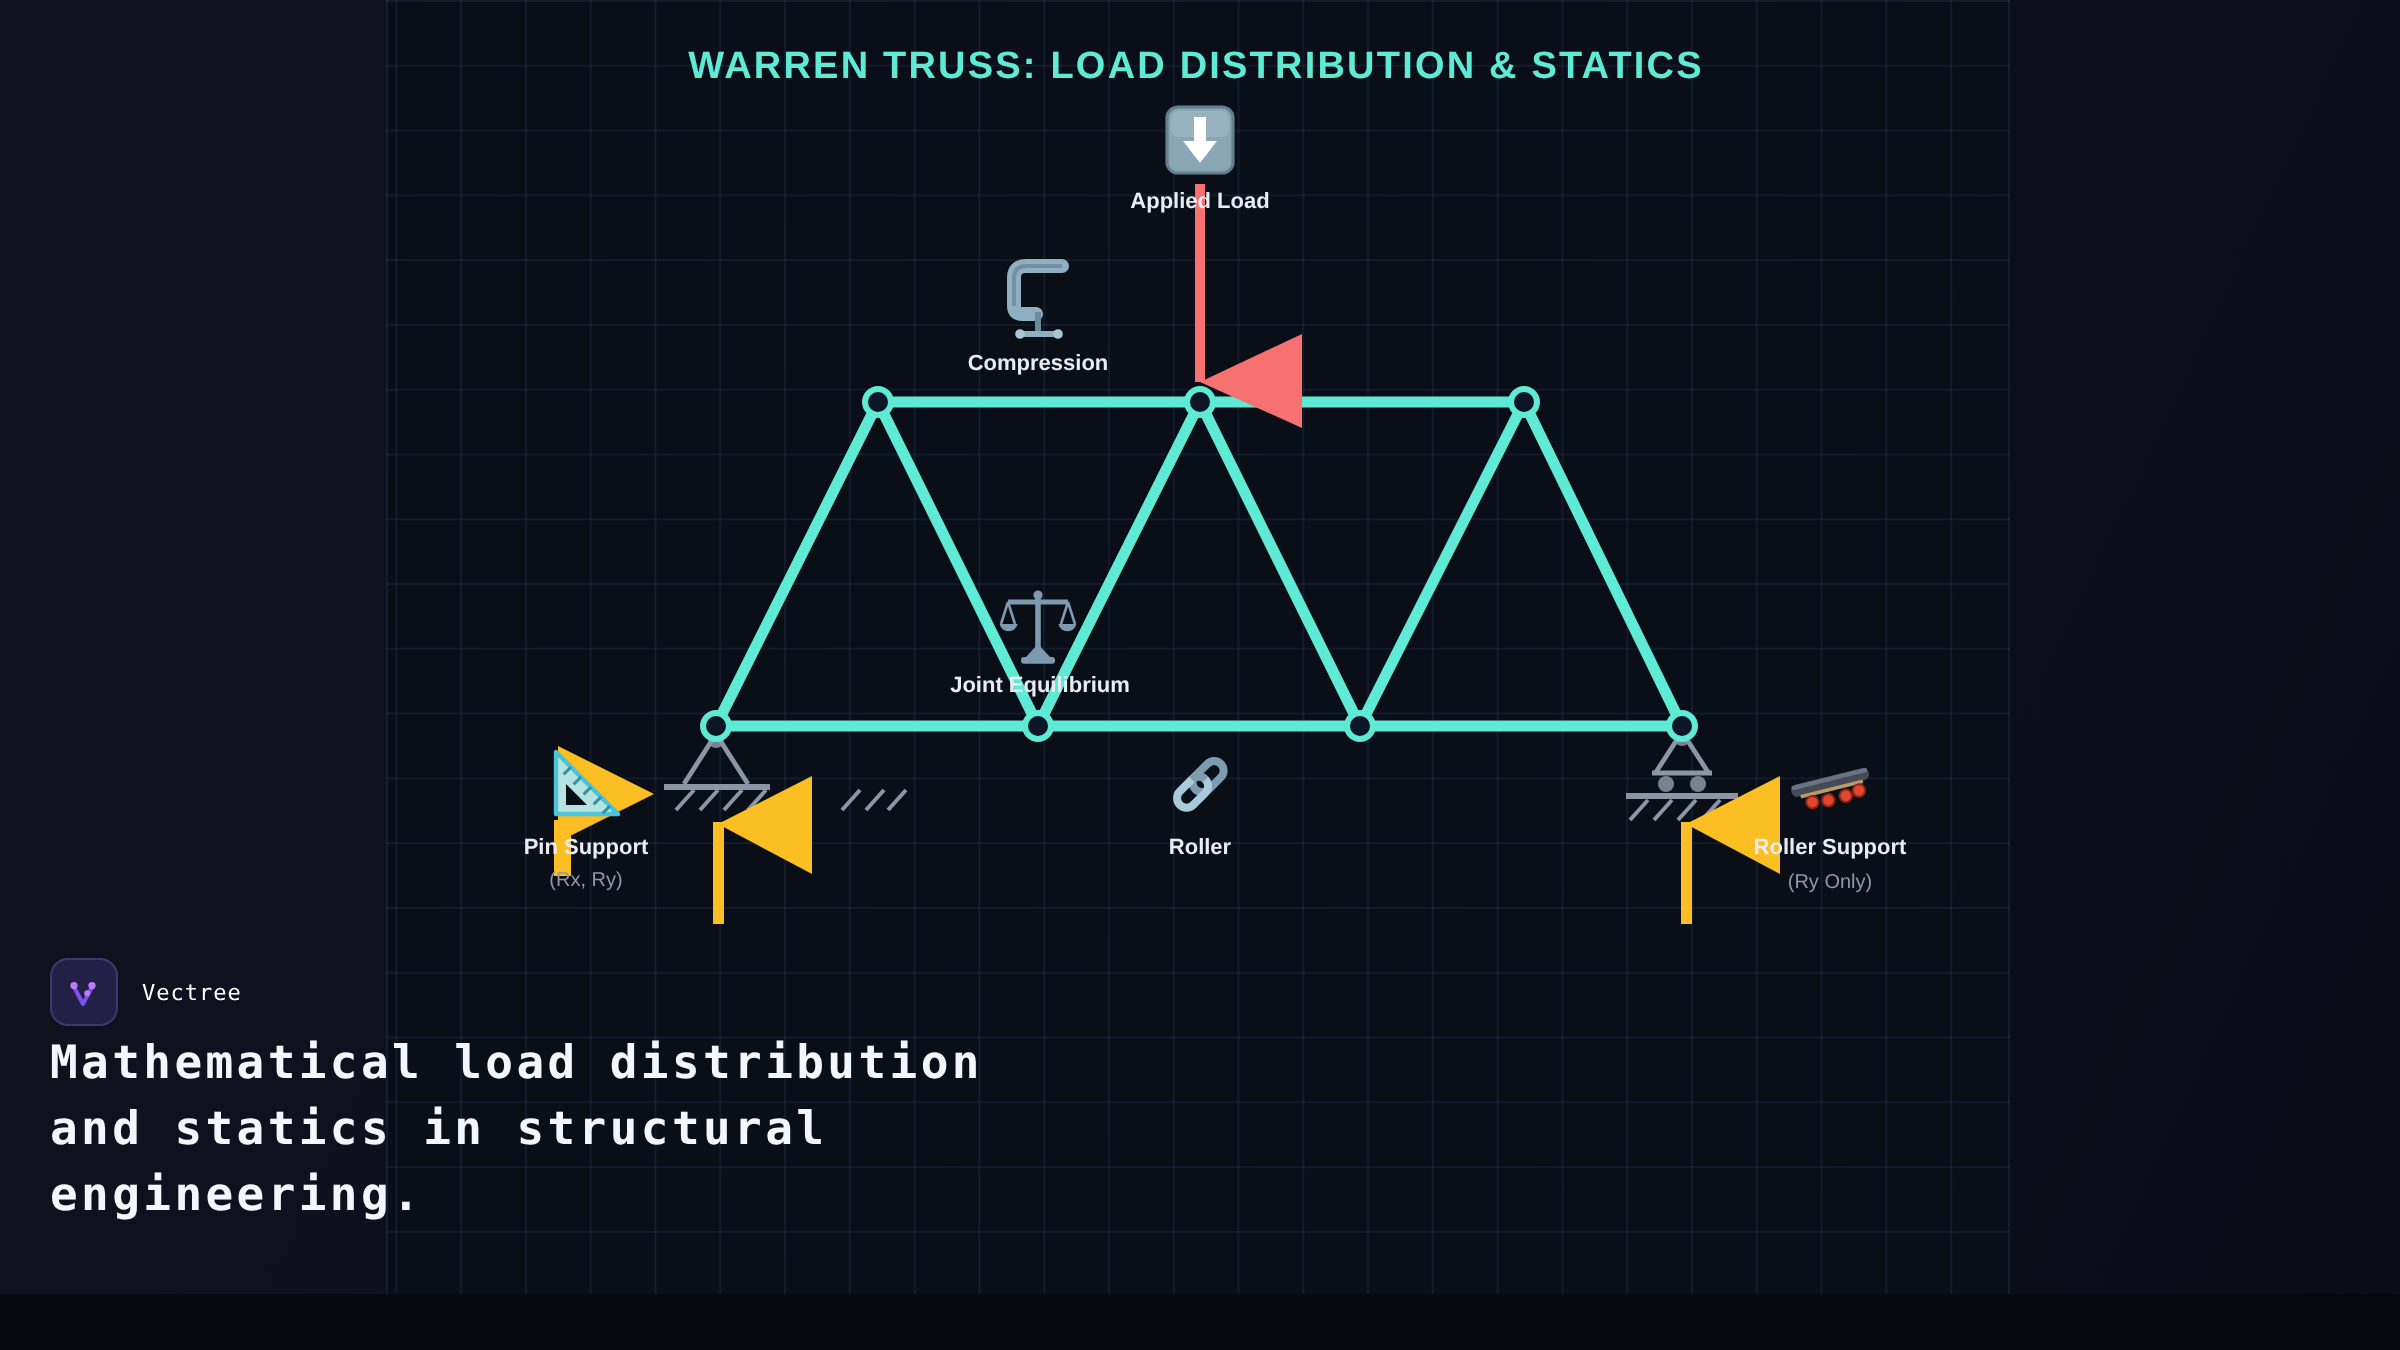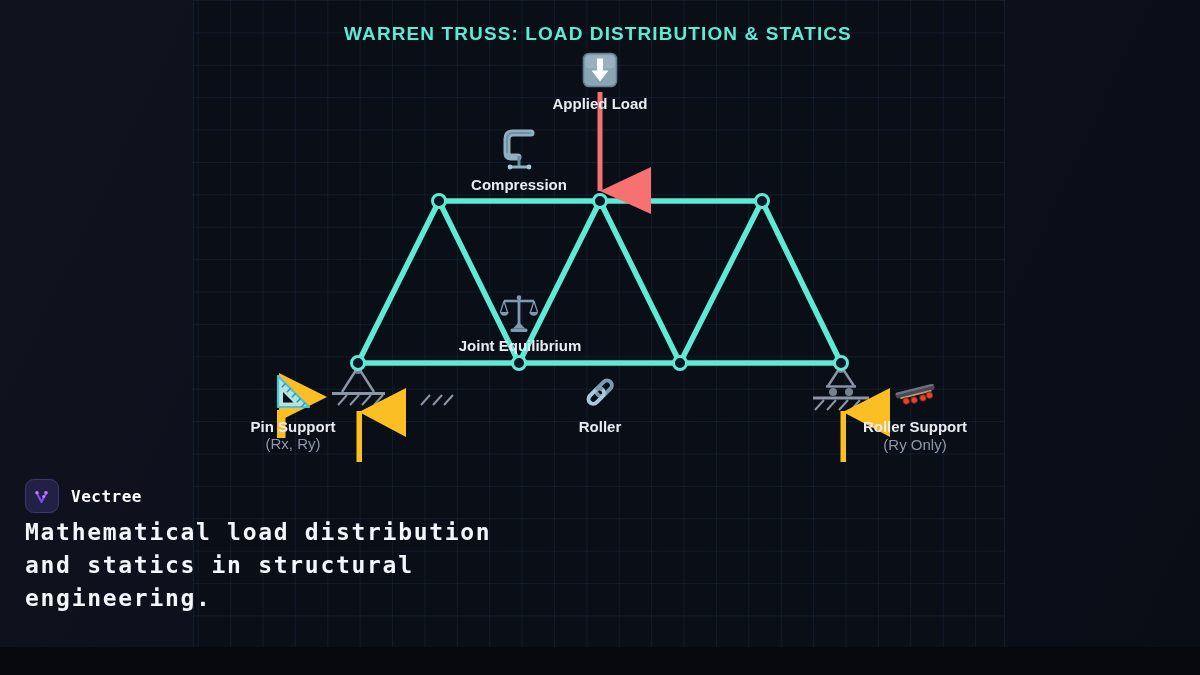--- a/index.html
+++ b/index.html
@@ -20,35 +20,35 @@
     border-right:1px solid rgba(96,165,250,0.10);
   }
   .page-title{
     position:absolute;left:598px;top:23px;transform:translateX(-50%);
     color:#5eead4;font-size:19px;font-weight:bold;letter-spacing:1.1px;white-space:nowrap;
   }
   .diagram-svg{position:absolute;left:0;top:0;}
   .icon{position:absolute;}
   .label{
     position:absolute;transform:translateX(-50%);
-    color:#e9edf3;font-size:15px;font-weight:bold;white-space:nowrap;text-align:center;
+    color:#e9edf3;font-size:11px;font-weight:bold;white-space:nowrap;text-align:center;
   }
   .sublabel{
     position:absolute;transform:translateX(-50%);
-    color:#8e98aa;font-size:15px;white-space:nowrap;text-align:center;
+    color:#8e98aa;font-size:10px;white-space:nowrap;text-align:center;
   }
   .brand{position:absolute;left:25px;top:479px;display:flex;align-items:center;gap:12px;}
   .brand-tile{
     width:34px;height:34px;border-radius:9px;background:#232046;
     border:1.5px solid #3d3870;box-sizing:border-box;
     display:flex;align-items:center;justify-content:center;
   }
   .brand-word{
     color:#ffffff;font-family:"DejaVu Sans Mono",monospace;
-    font-size:16px;font-weight:bold;letter-spacing:0.5px;
+    font-size:11px;font-weight:normal;letter-spacing:0.5px;
   }
   .headline{
     position:absolute;left:25px;top:516px;width:472px;
     color:#f3f6fa;font-family:"DejaVu Sans Mono",monospace;
     font-size:23px;font-weight:bold;line-height:33px;letter-spacing:1.7px;
   }
   .url{
     position:absolute;right:25px;top:625px;
     color:#6e7684;font-family:"DejaVu Sans Mono",monospace;
     font-size:13.6px;letter-spacing:0.2px;white-space:nowrap;

